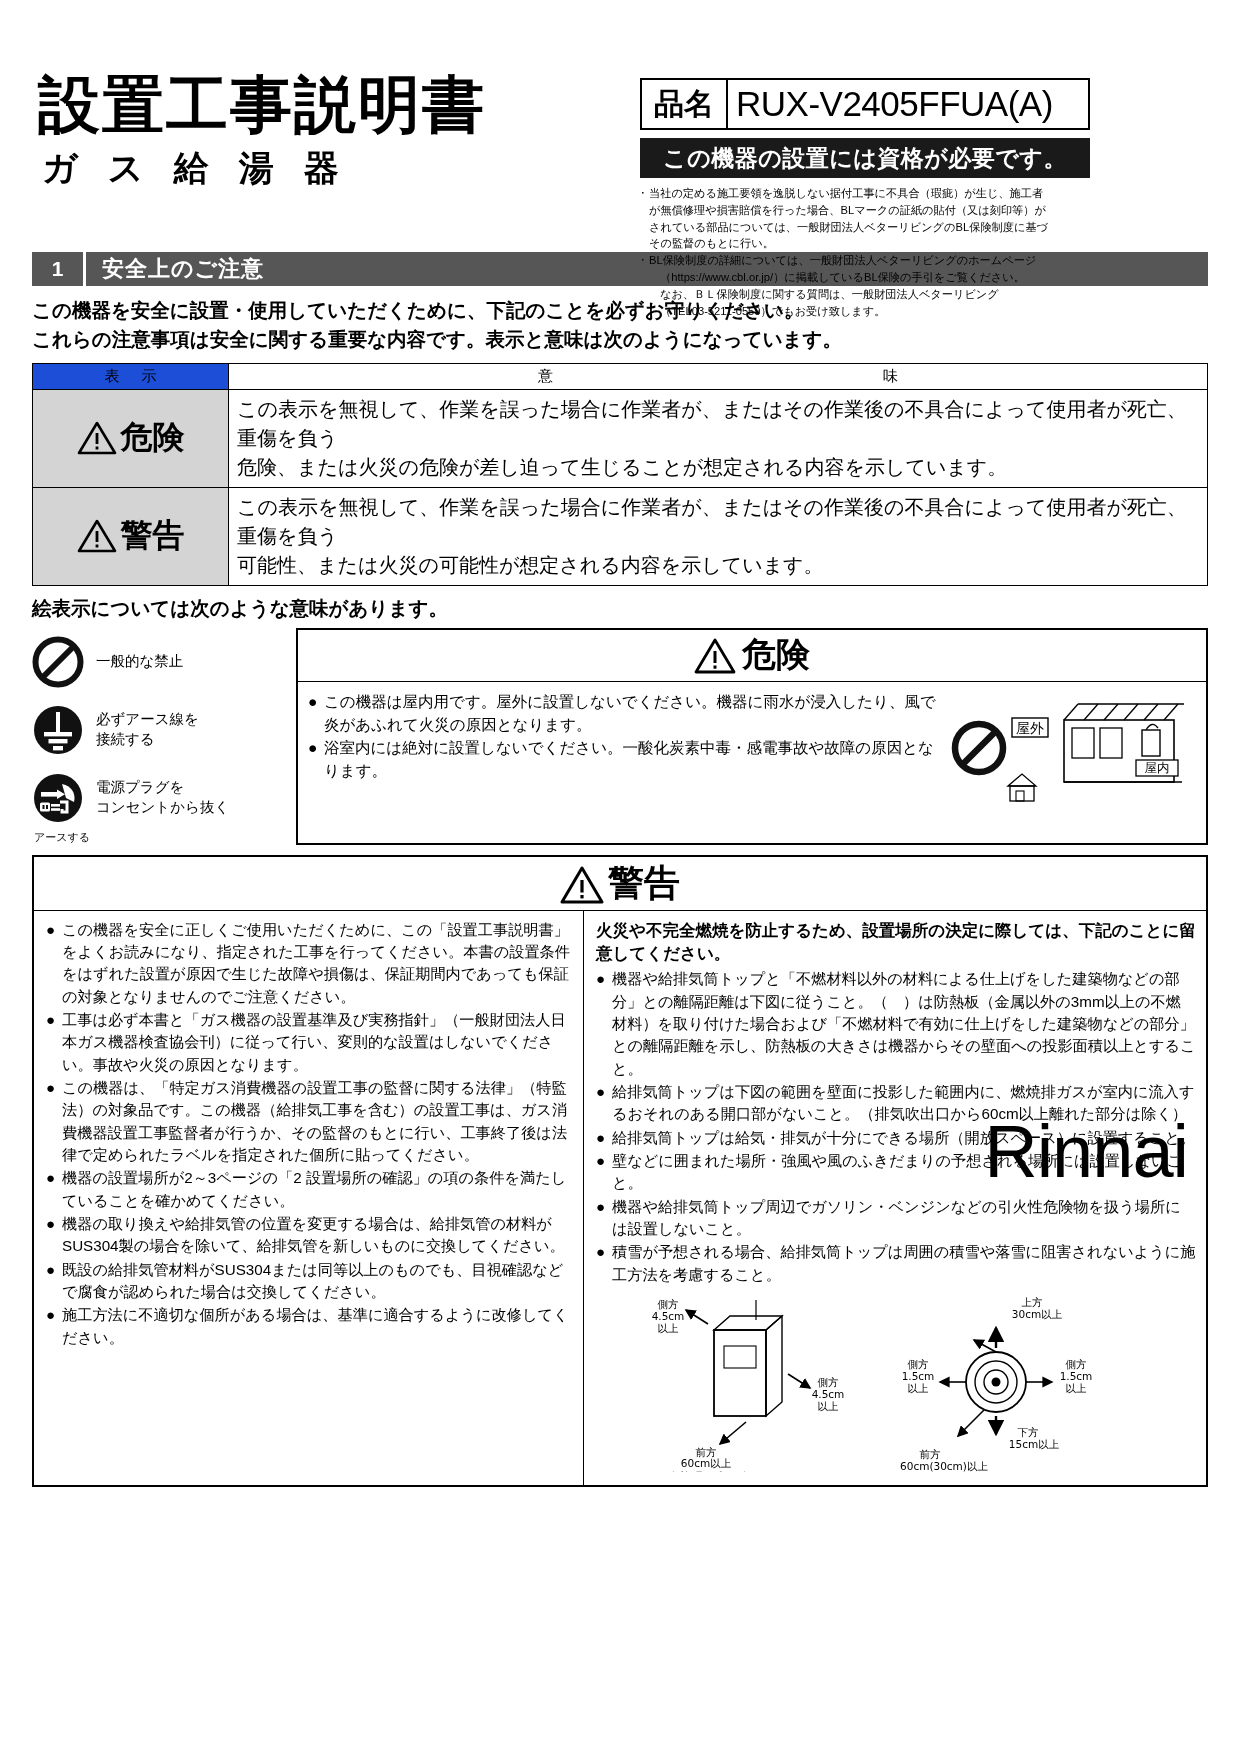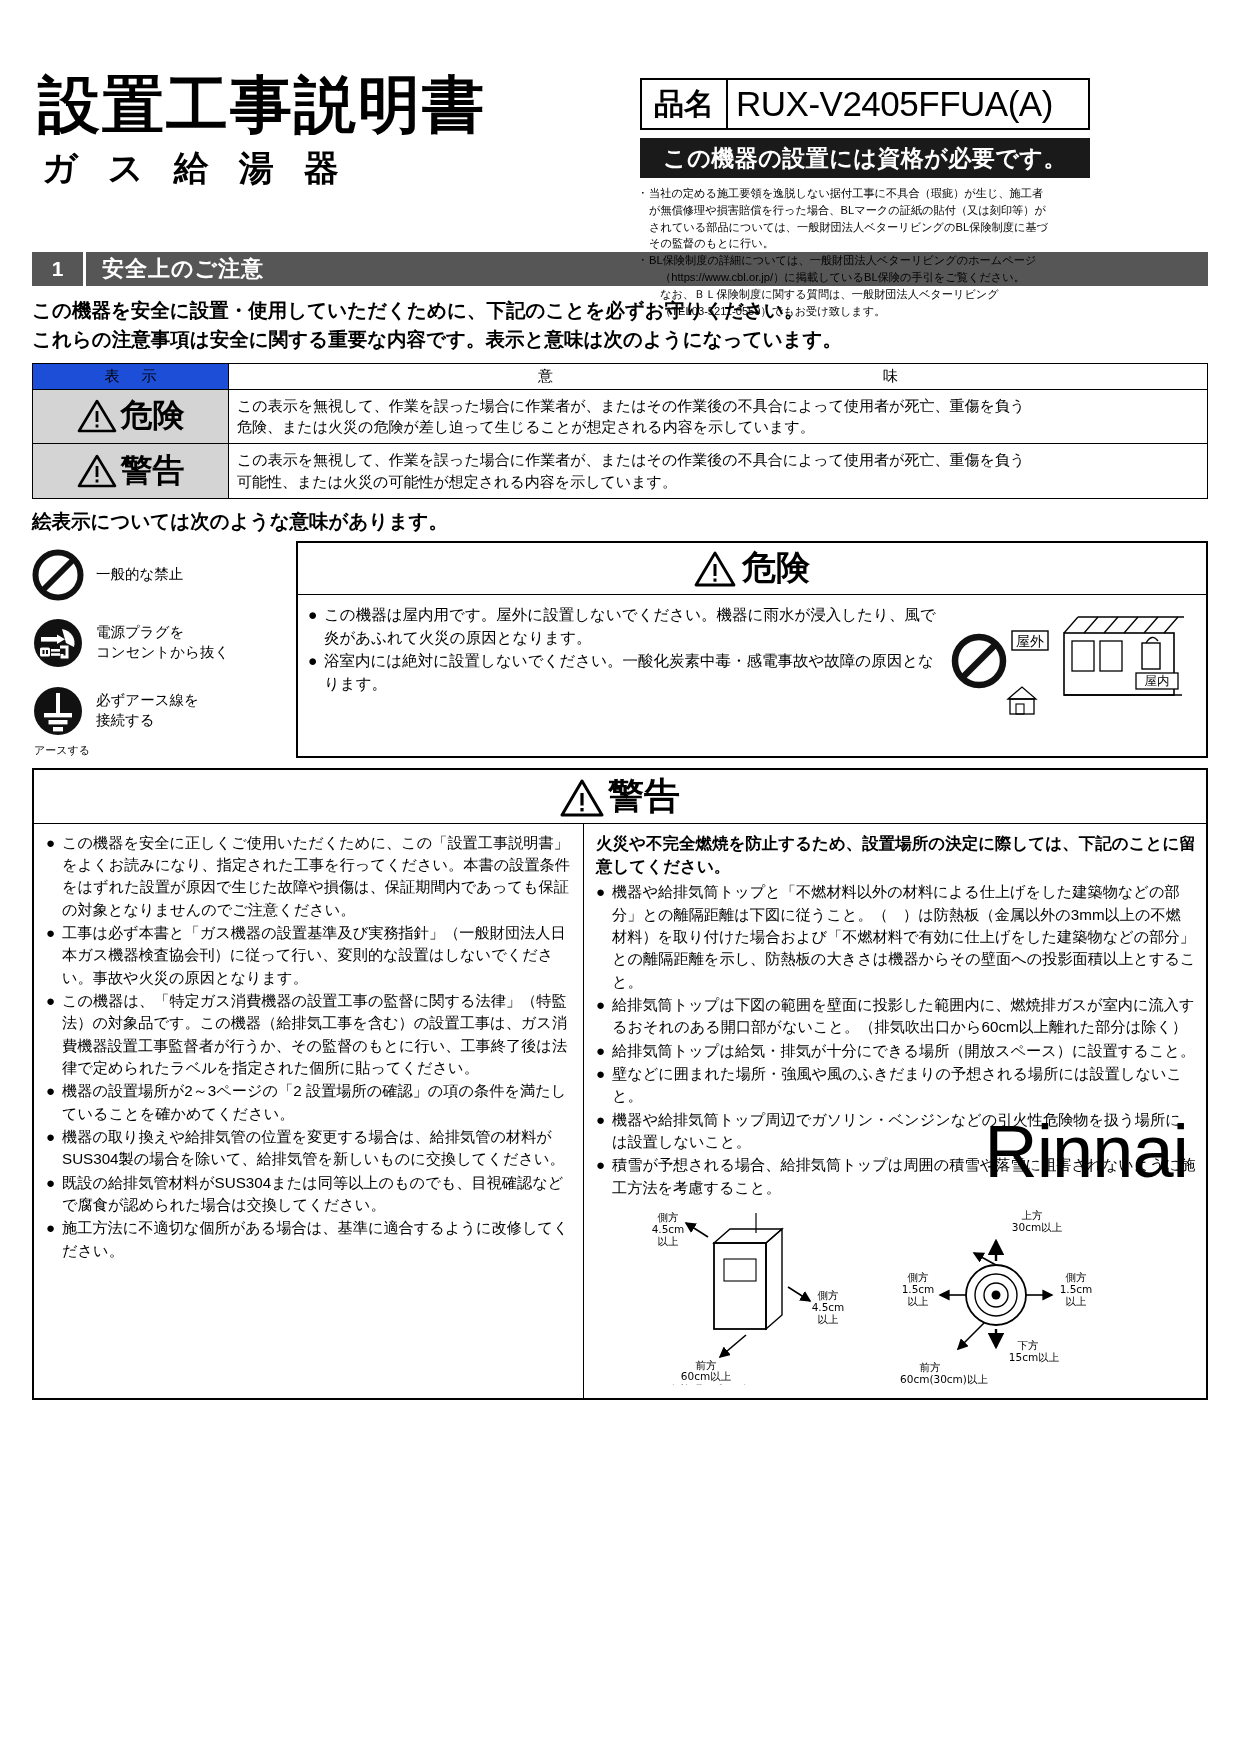--- a/index.html
+++ b/index.html
@@ -70,21 +70,21 @@
   .sig-table { margin: 8px 32px 0 32px; border-collapse: collapse; width: 1176px; }
   .sig-table td, .sig-table th { border: 1.5px solid #000; }
   .sig-head-left { background: #1d4ed8; width: 196px; text-align: center;
       font-size: 15px; font-weight: 400; padding: 3px 0; letter-spacing: 22px; text-indent: 22px; }
   .sig-head-right { text-align: center; font-size: 15px; padding: 3px 0; }
   .sig-head-right span { display: inline-block; }
   .sig-head-right .w1 { margin-right: 330px; }
   .sig-icon-cell { background: #d4d4d4; text-align: center; vertical-align: middle; padding: 2px 0; }
   .sig-word { display: inline-flex; align-items: center; gap: 4px; }
   .sig-word .wtxt { font-size: 32px; font-weight: 700; font-family: "DejaVu Sans", sans-serif; }
-  .sig-desc { padding: 5px 8px; font-size: 15px; line-height: 1.45; margin-left: 45px; }
+  .sig-desc { padding: 5px 8px; font-size: 20px; line-height: 1.45; margin-left: 45px; }
 
   .tri { display: inline-block; position: relative; width: 40px; height: 34px; }
   .tri svg { display: block; }
 
   .pic-lead { margin: 9px 32px 0 32px; font-size: 19.5px; font-weight: 700;
               font-family: "DejaVu Sans", sans-serif; }
 
   
   .mid { position: relative; margin: 6px 32px 0 32px; display: flex; gap: 14px; }
   .pictos { width: 250px; flex: none; padding-top: 8px; }
@@ -235,49 +235,49 @@
         <svg class="icon-prohibit" viewBox="0 0 52 52">
           <circle cx="26" cy="26" r="22.5" fill="none" stroke="#111" stroke-width="6"></circle>
           <line x1="11" y1="41" x2="41" y2="11" stroke="#111" stroke-width="6"></line>
         </svg>
         <div class="picto-label">
           <div>一般的な禁止</div>
         </div>
       </div>
 
       <div class="picto">
+        <svg class="icon-ground" viewBox="0 0 52 52">
+          <circle cx="26" cy="26" r="24" fill="#111"></circle>
+          <rect x="24" y="8" width="4" height="20" fill="#fff"></rect>
+          <rect x="12" y="28" width="28" height="4.4" fill="#fff"></rect>
+          <rect x="16.5" y="35" width="19" height="4.4" fill="#fff"></rect>
+          <rect x="21" y="42" width="10" height="4.4" fill="#fff"></rect>
+        </svg>
+        <div class="picto-label">
+          <div>必ずアース線を</div>
+          <div>接続する</div>
+        </div>
+      </div>
+
+      <div class="picto">
         <svg class="icon-unplug" viewBox="0 0 52 52">
           <circle cx="26" cy="26" r="24" fill="#111"></circle>
           <path d="M30 12 C 40 14, 44 22, 42 30 L 34 26 Z" fill="#fff"></path>
           <rect x="9" y="20" width="18" height="4.6" fill="#fff"></rect>
           <polygon points="25,17.5 33,22.3 25,27.1" fill="#fff"></polygon>
           <rect x="8" y="30.5" width="10" height="9" rx="1.6" fill="#fff"></rect>
           <rect x="10.5" y="33" width="2" height="4" fill="#111"></rect>
           <rect x="14" y="33" width="2" height="4" fill="#111"></rect>
           <rect x="19" y="32" width="9" height="2.6" fill="#fff"></rect>
           <rect x="19" y="36.2" width="9" height="2.6" fill="#fff"></rect>
           <path d="M28 30 h7 v10 h-5 v-3" fill="none" stroke="#fff" stroke-width="3"></path>
         </svg>
         <div class="picto-label">
           <div>電源プラグを</div>
           <div>コンセントから抜く</div>
-        </div>
-      </div>
-
-      <div class="picto">
-        <svg class="icon-ground" viewBox="0 0 52 52">
-          <circle cx="26" cy="26" r="24" fill="#111"></circle>
-          <rect x="24" y="8" width="4" height="20" fill="#fff"></rect>
-          <rect x="12" y="28" width="28" height="4.4" fill="#fff"></rect>
-          <rect x="16.5" y="35" width="19" height="4.4" fill="#fff"></rect>
-          <rect x="21" y="42" width="10" height="4.4" fill="#fff"></rect>
-        </svg>
-        <div class="picto-label">
-          <div>必ずアース線を</div>
-          <div>接続する</div>
         </div>
       </div>
       <div class="picto-note">アースする</div>
     </div>
 
     <div class="danger-box">
       <div class="danger-hdr">
         <span class="tri">
           <svg width="42" height="36" viewBox="0 0 42 36" aria-hidden="true">
             <polygon points="21,2 40,34 2,34" fill="none" stroke="#000" stroke-width="2.8" stroke-linejoin="round"></polygon>

